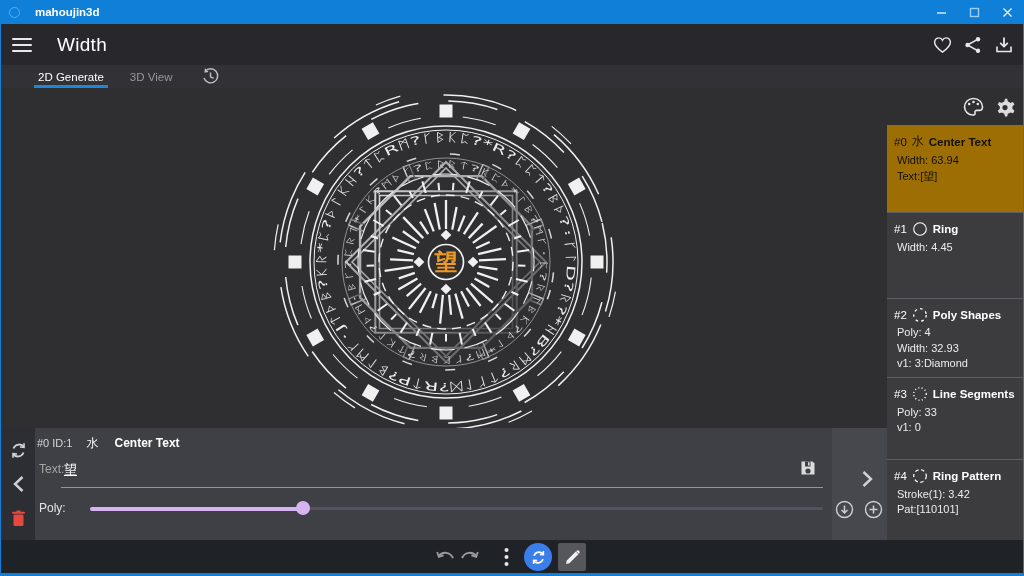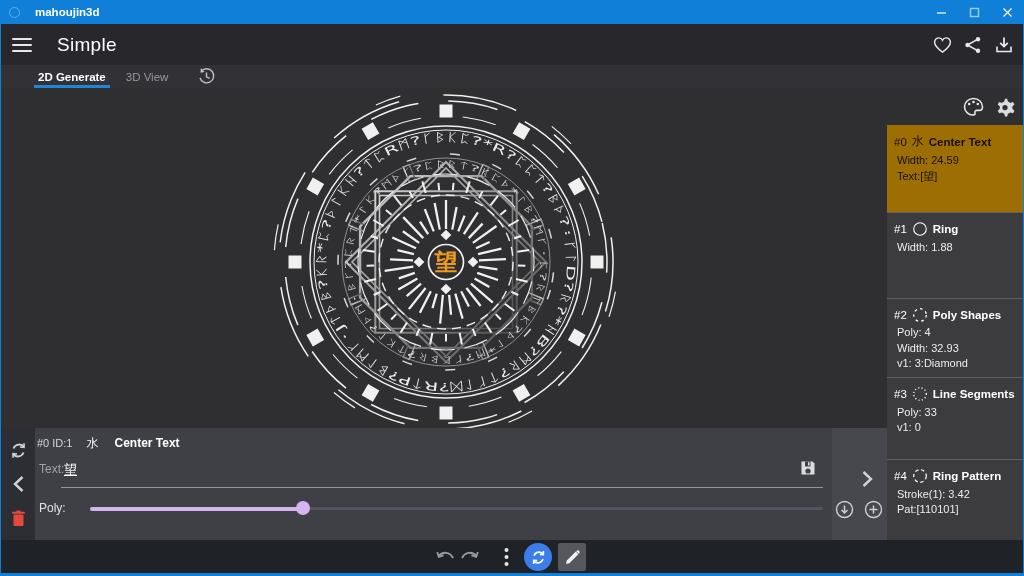--- a/index.html
+++ b/index.html
@@ -27,24 +27,24 @@
   #hamburger div { height:2px; background:#e8e8e8; margin:4px 0; border-radius:1px; }
   #page-title { color:#fff; font-size:19px; margin-left:25px; letter-spacing:.3px; }
   #header-icons { margin-left:auto; display:flex; gap:7px; margin-right:8px; }
   .hicon { width:24px; height:24px; display:flex; align-items:center; justify-content:center; }
 
   
   #tabbar { left:0; top:65px; width:1024px; height:23px; background:#323236;
             display:flex; align-items:center; }
   .tab { font-size:11.5px; position:relative; height:23px; display:flex; align-items:center;
          padding:0 4px; }
-  #tab-2d { margin-left:34px; color:#fff; font-weight:bold;justify-content:center; }
+  #tab-2d { margin-left:34px; color:#fff; font-weight:normal;justify-content:center; }
   #tab-2d .underline { position:absolute; left:0; right:0; bottom:0; height:3px;
                        background:var(--tab-accent); }
-  #tab-3d { margin-left:12px; color:#98989c; }
+  #tab-3d { margin-left:18px; color:#98989c; }
   #history-btn { margin-left:22px; }
 
   
   #canvas { left:1px; top:88px; width:886px; height:340px; background:#2f2f31; overflow:hidden; }
   #magic-svg { position:absolute; left:245px; top:-26px; }
 
   
   #sidebar { left:887px; top:88px; width:136px; height:452px; background:#2f2f31; }
   #sidebar-tools { position:absolute; right:8px; top:9px; display:flex; gap:11px; }
   #layer-list { position:absolute; left:0; top:37px; width:136px; }
@@ -126,21 +126,21 @@
       </div>
     </div>
   </div>
 
   <div id="header" class="abs">
     <div id="hamburger">
         <div></div>
         <div></div>
         <div></div>
       </div>
-    <div id="page-title">Simple</div>
+    <div id="page-title">Width</div>
     <div id="header-icons">
       <div class="hicon">
         <svg width="19" height="18" viewBox="0 0 20 18">
           <path d="M10 16.5 C3 11.5 1.2 8 1.8 5.2 C2.3 3 4.2 1.5 6.3 1.5 C8 1.5 9.3 2.5 10 4 C10.7 2.5 12 1.5 13.7 1.5 C15.8 1.5 17.7 3 18.2 5.2 C18.8 8 17 11.5 10 16.5 Z" fill="none" stroke="#e9e9e9" stroke-width="1.5"></path>
         </svg>
       </div>
       <div class="hicon">
         <svg width="18" height="18" viewBox="0 0 18 18">
           <circle cx="14" cy="3.2" r="2.2" fill="#e9e9e9"></circle>
             <circle cx="3.5" cy="9" r="2.2" fill="#e9e9e9"></circle>
@@ -311,36 +311,36 @@
       </svg>
     </div>
 
     <div id="layer-list">
       <div class="card selected">
         <div class="card-title">
           <span class="lnum">#0</span>
           <span class="elem">水</span>
           <span class="lname">Center Text</span>
         </div>
-        <div class="line">Width: 24.59</div>
+        <div class="line">Width: 63.94</div>
         <div class="line">Text:[望]</div>
         <div style="height:20px"></div>
       </div>
 
       <div class="card">
         <div class="card-title">
           <span class="lnum">#1</span>
           <span class="licon">
             <svg width="16" height="16" viewBox="0 0 16 16">
                 <circle cx="8" cy="8" r="6.3" fill="none" stroke="#fff" stroke-width="1.1"></circle>
               </svg>
             </span>
           <span class="lname">Ring</span>
         </div>
-        <div class="line">Width: 1.88</div>
+        <div class="line">Width: 4.45</div>
         <div style="height:37px"></div>
       </div>
 
       <div class="card">
         <div class="card-title">
           <span class="lnum">#2</span>
           <span class="licon">
             <svg width="16" height="16" viewBox="0 0 16 16">
                 <circle cx="8" cy="8" r="6.3" fill="none" stroke="#fff" stroke-width="1.3" stroke-dasharray="2.6 3.2"></circle>
               </svg>

